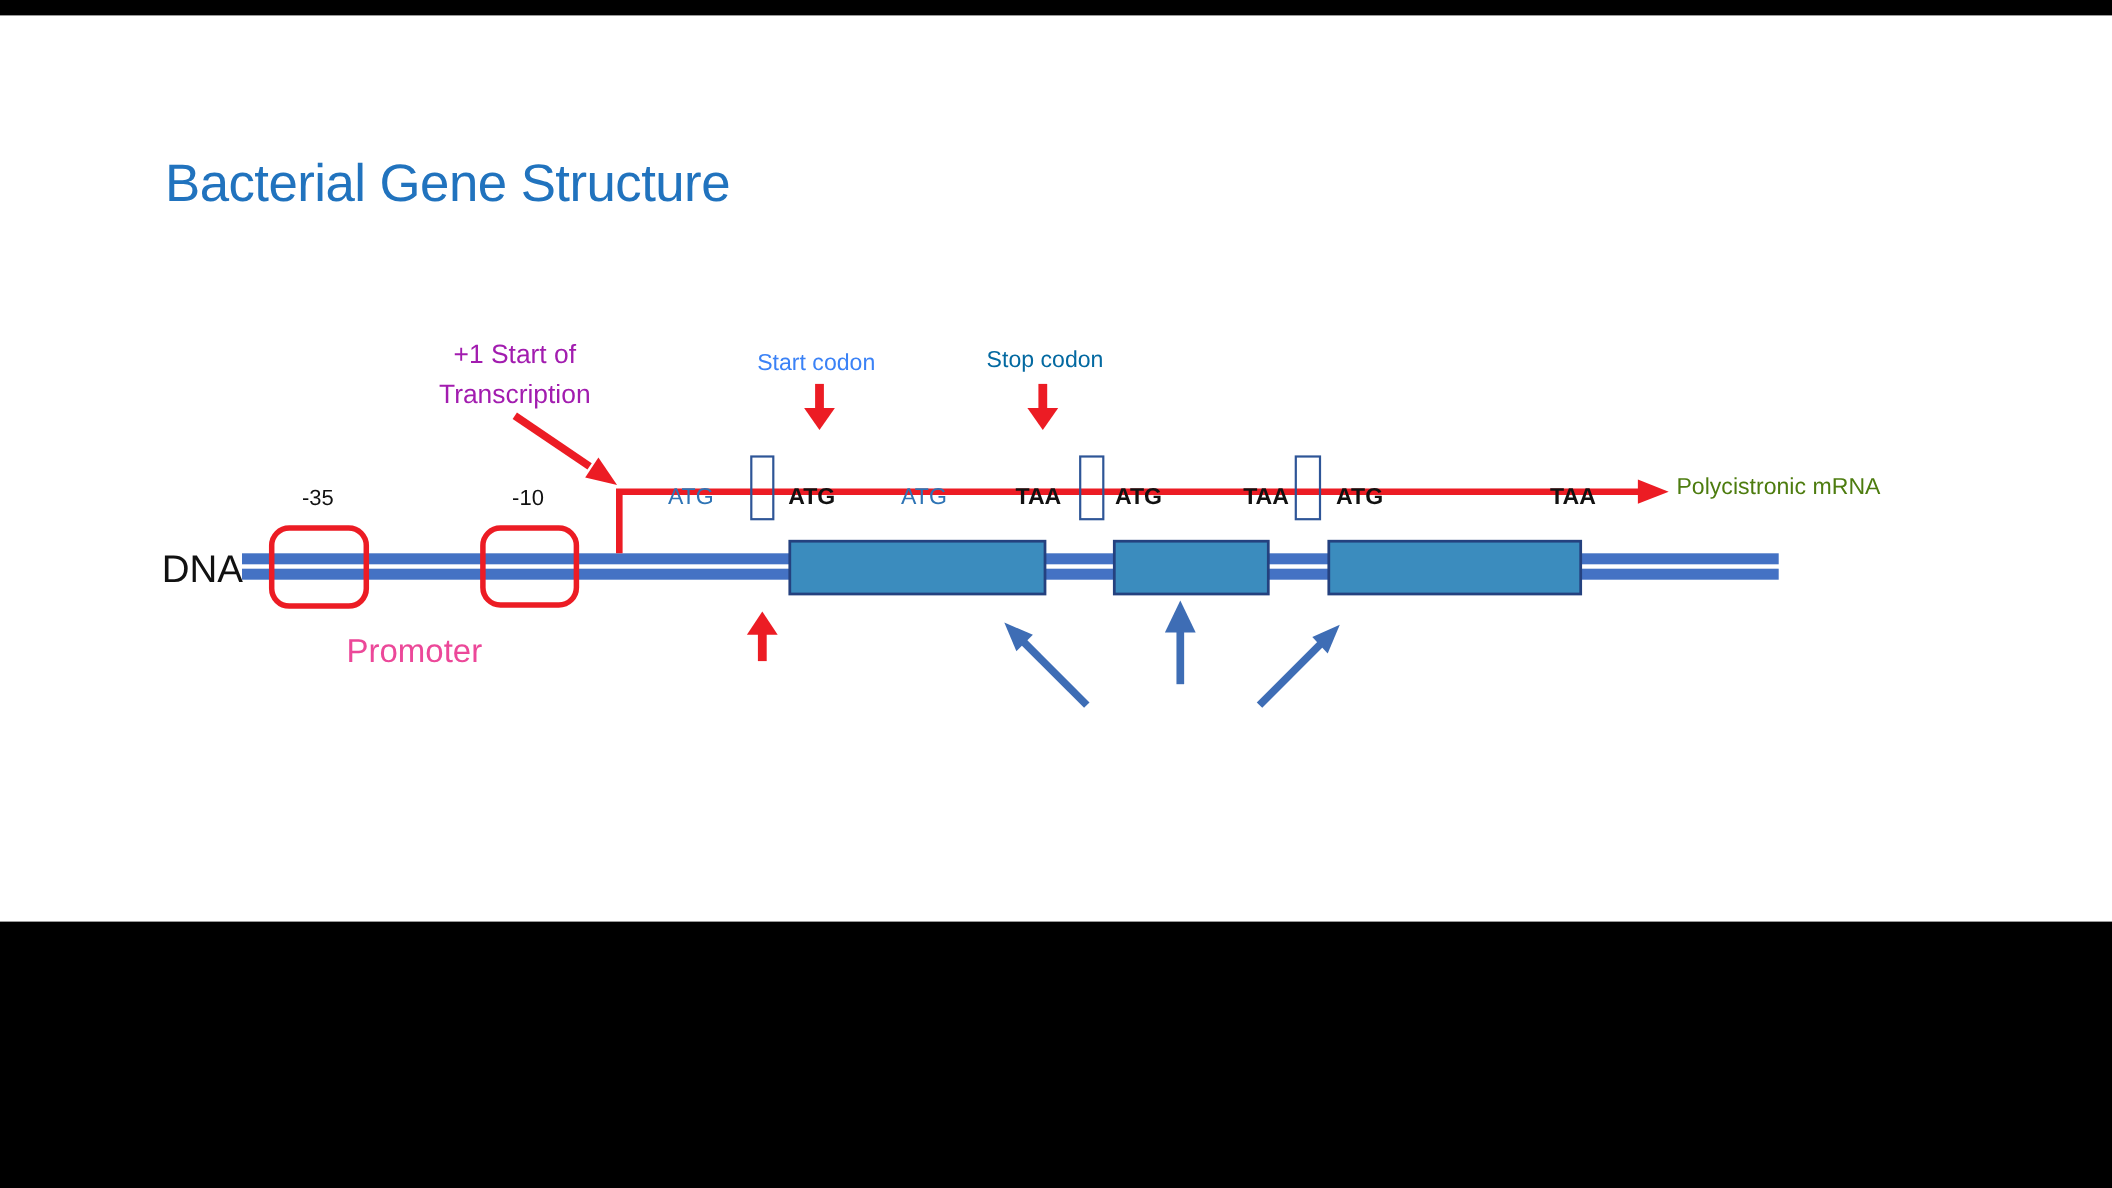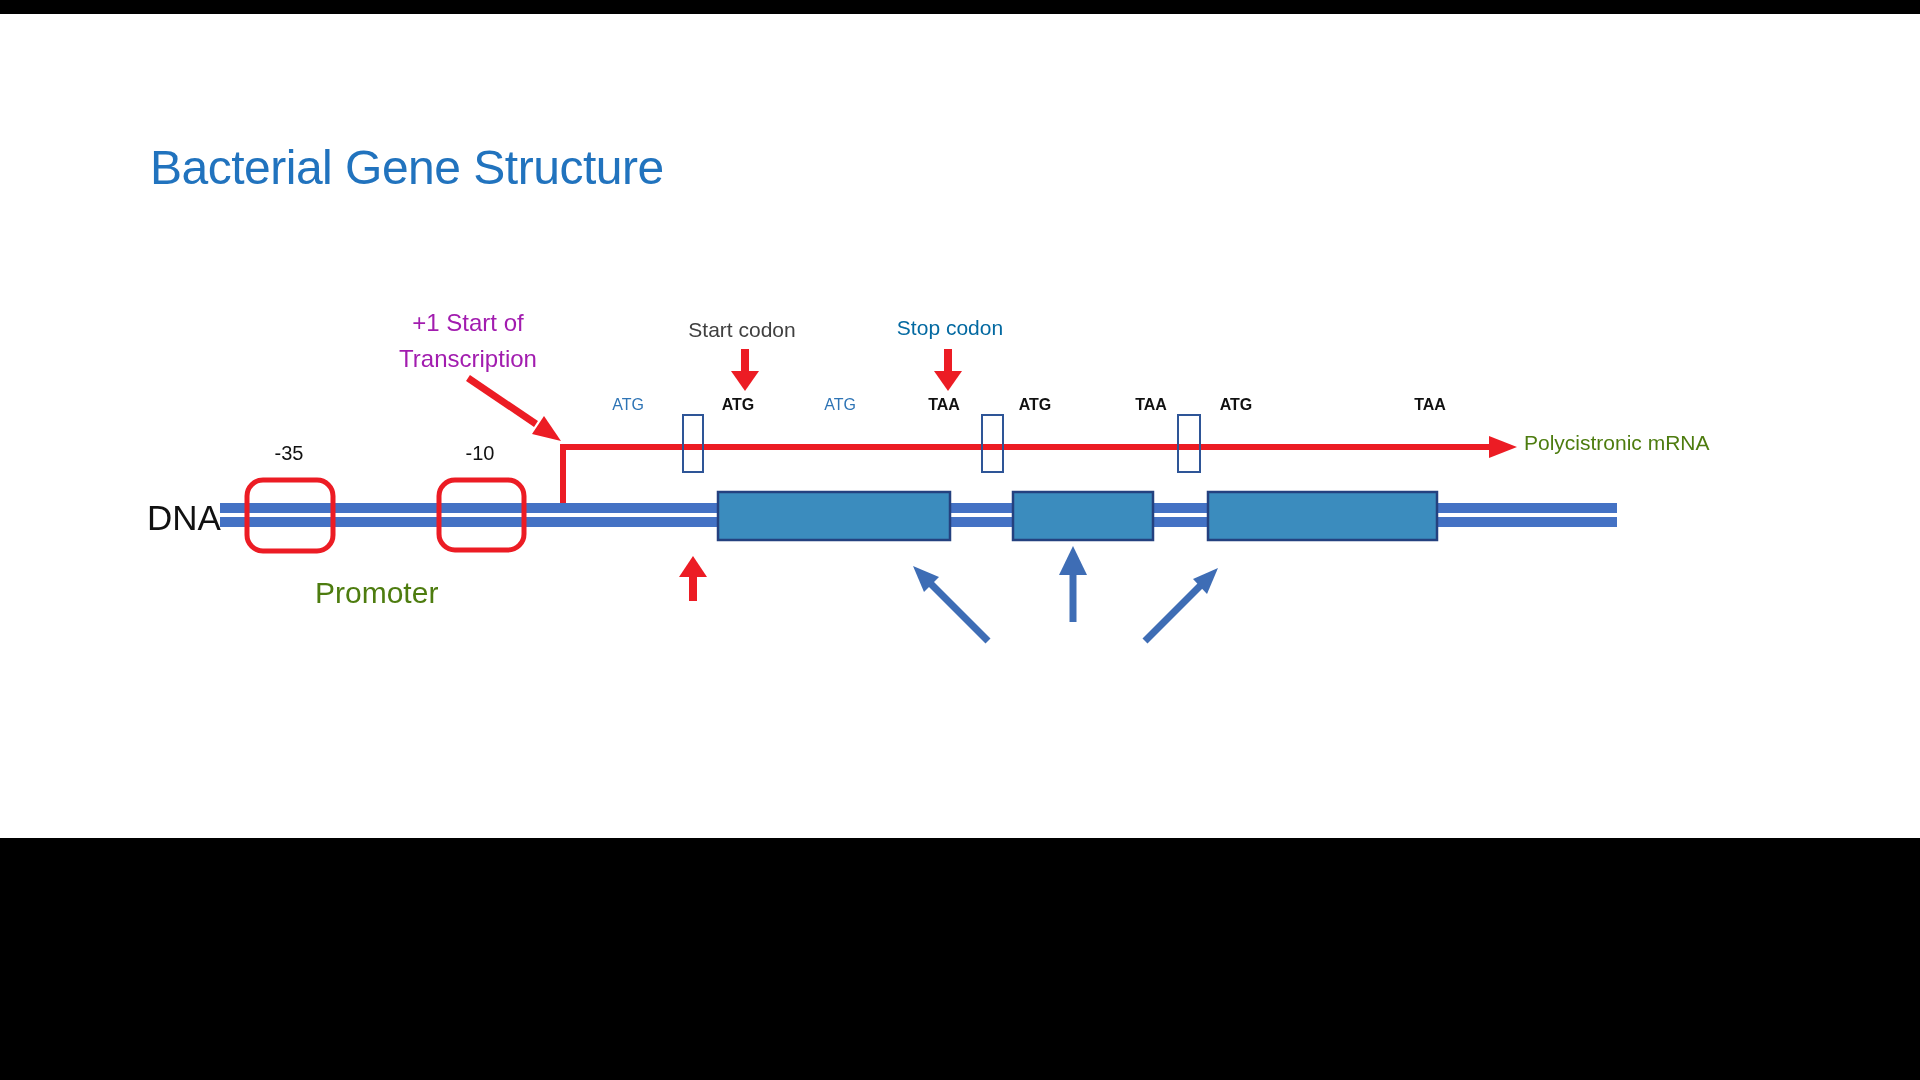--- a/index.html
+++ b/index.html
@@ -6,29 +6,29 @@
   .stage{position:relative;width:1920px;height:838px;background:#fff;overflow:hidden;
          font-family:Liberation Sans, sans-serif;color:#1a1a1a;}
   .bar{position:absolute;left:0;width:1920px;height:14px;background:#000;}
   .bar.top{top:0;}
   .bar.bottom{top:1066px;}
   .abs{position:absolute;}
   .title{left:150px;top:140px;font-size:48px;letter-spacing:-0.5px;color:#2173BE;font-weight:400;}
   .center{transform:translateX(-50%);text-align:center;white-space:nowrap;}
   .multiline{white-space:pre-line;}
   .lbl-plus1{left:468px;top:305px;font-size:24px;line-height:36px;color:#a21caf;}
-  .lbl-startcodon{left:742px;top:318px;font-size:21px;color:#404040;}
+  .lbl-startcodon{left:742px;top:318px;font-size:21px;color:#3b82f6;}
   .lbl-stopcodon{left:950px;top:316px;font-size:21px;color:#0369a1;}
-  .codon{top:396px;font-size:16px;font-weight:700;color:#111;}
+  .codon{top:440px;font-size:21px;font-weight:700;color:#111;}
   .codon.rbs{font-weight:400;color:#2E74B5;}
   .lbl-poly{left:1524px;top:431px;font-size:21px;color:#4d7c0f;white-space:nowrap;}
   .lbl-dna{left:147px;top:498px;font-size:35px;color:#111;}
   .lbl-m35{left:289px;top:442px;font-size:20px;color:#111;}
   .lbl-m10{left:480px;top:442px;font-size:20px;color:#111;text-align:center;}
-  .lbl-promoter{left:315px;top:576px;font-size:30px;color:#4d7c0f;}
+  .lbl-promoter{left:315px;top:576px;font-size:30px;color:#ec4899;}
   .lbl-ribosome{left:642px;top:608px;font-size:20px;line-height:28.5px;color:#111;}
   .lbl-protein{left:1018px;top:624px;font-size:27px;line-height:44px;color:#111;}
   svg{position:absolute;left:0;top:0;}
 </style>
 </head>
 <body>
 
 <div class="stage">
   <div class="bar top"></div>
   <div class="bar bottom"></div>

